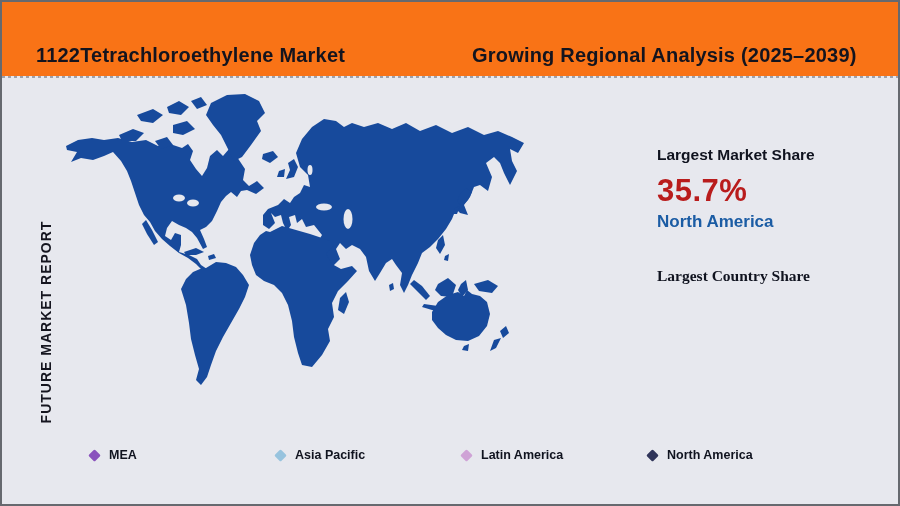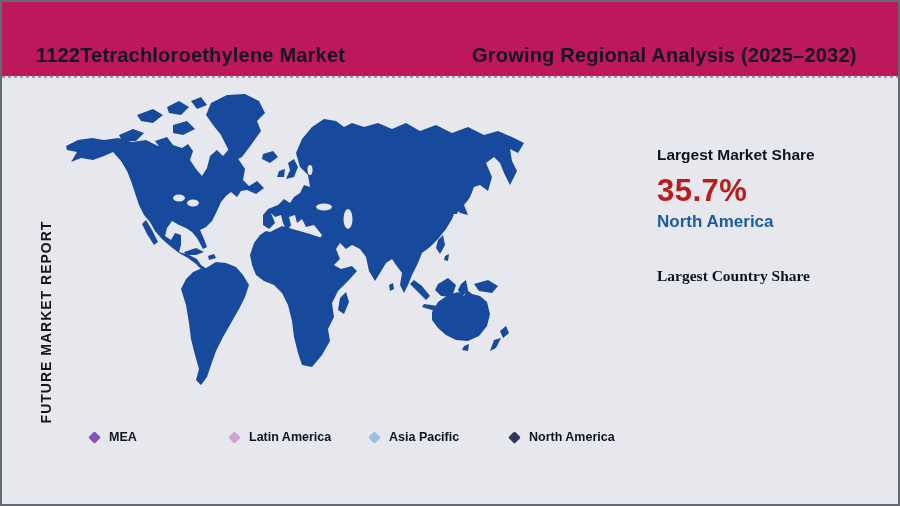--- a/index.html
+++ b/index.html
@@ -1,51 +1,51 @@
 <!DOCTYPE html>
 <html><head>
 <meta charset="utf-8">
 <style>
   html,body{margin:0;padding:0;background:#c9cad0;}
   .frame{
     position:relative;width:900px;height:506px;box-sizing:border-box;
     background:#e7e8ee;border:2px solid #66696f;overflow:hidden;
     font-family:"Liberation Sans",sans-serif;
   }
-  .header{position:absolute;left:0;top:0;width:100%;height:74px;background:#be185d;}
+  .header{position:absolute;left:0;top:0;width:100%;height:74px;background:#f97316;}
   .divider{position:absolute;left:0;top:74px;width:100%;height:2px;
     background:repeating-linear-gradient(to right,#9fa0a9 0 3px,transparent 3px 6px);}
   .title{position:absolute;font-weight:800;font-size:20px;color:#14141e;letter-spacing:.2px;white-space:nowrap;}
   .title-left{left:34px;top:42px;}
   .title-right{left:470px;top:42px;}
   .side-label{
     position:absolute;left:44px;top:320px;transform:translate(-50%,-50%) rotate(-90deg);
     font-weight:800;font-size:14px;letter-spacing:1px;color:#15151f;white-space:nowrap;
   }
   .map-svg{position:absolute;left:58px;top:86px;width:548px;height:312px;}
   .stats{position:absolute;left:643px;top:0;width:250px;}
   .stat{position:absolute;left:12px;width:250px;}
   .stat-1{top:144px;}
   .stat-2{top:265px;font-family:Liberation Serif, serif;}
   .stat-label{font-weight:800;font-size:15.5px;color:#10131f;white-space:nowrap;}
   .stat-value{font-weight:800;font-size:31px;color:#b91c1c;margin-top:9px;letter-spacing:.5px;}
   .stat-region{font-weight:800;font-size:17px;margin-top:3px;white-space:nowrap;}
-  .legend{position:absolute;left:88px;top:428px;display:flex;}
+  .legend{position:absolute;left:88px;top:446px;display:flex;gap:46px;}
   .legend-item{width:140px;display:flex;align-items:center;}
   .legend-marker{width:9px;height:9px;transform:rotate(45deg);border-radius:1.5px;flex:0 0 auto;}
   .legend-label{margin-left:10px;font-weight:800;font-size:12.5px;color:#10131f;white-space:nowrap;}
 </style>
 </head>
 <body>
 
 <div class="frame">
 
   <div class="header">
     <div class="title title-left">1122Tetrachloroethylene Market</div>
-    <div class="title title-right">Growing Regional Analysis (2025–2032)</div>
+    <div class="title title-right">Growing Regional Analysis (2025–2039)</div>
   </div>
   <div class="divider"></div>
 
   <div class="side-label">FUTURE MARKET REPORT</div>
 
   <svg class="map-svg" viewBox="0 0 548 312" aria-hidden="true">
     <g fill="#174a9c" style="fill: rgb(23, 74, 156);">
 
       <path d="M6,58 L18,52 L32,50 L44,52 L58,50 L72,54 L86,52 L98,58 L110,56 L122,60 L128,56 L133,63 L130,72 L136,81 L142,88 L147,80 L150,68 L157,62 L163,68 L169,61 L177,69 L185,81 L183,92 L189,98 L197,93 L204,100 L196,106 L187,102 L181,103 L177,109 L171,104 L166,108 L161,114 L157,123 L152,133 L146,139 L140,142 L144,151 L147,159 L143,161 L137,150 L132,144 L126,140 L119,137 L112,133 L107,140 L105,148 L111,152 L115,145 L121,147 L121,157 L119,164 L129,167 L137,171 L141,177 L147,181 L143,183 L136,176 L128,170 L119,165 L110,158 L102,151 L95,143 L90,134 L84,127 L79,117 L75,105 L71,93 L67,83 L61,73 L53,64 L44,68 L33,72 L21,70 L11,74 L17,64 L7,62 Z"></path>
       <path d="M86,132 L92,142 L98,154 L94,157 L87,146 L82,136 Z"></path>
@@ -95,26 +95,26 @@
       <div class="stat-label">Largest Country Share</div>
     </div>
   </div>
 
   <div class="legend">
     <div class="legend-item">
       <span class="legend-marker" style="background: rgb(138, 82, 189);"></span>
       <span class="legend-label">MEA</span>
     </div>
     <div class="legend-item">
+      <span class="legend-marker" style="background: rgb(151, 195, 222);"></span>
+      <span class="legend-label">Asia Pacific</span>
+    </div>
+    <div class="legend-item">
       <span class="legend-marker" style="background: rgb(207, 163, 214);"></span>
       <span class="legend-label">Latin America</span>
-    </div>
-    <div class="legend-item">
-      <span class="legend-marker" style="background: rgb(151, 195, 222);"></span>
-      <span class="legend-label">Asia Pacific</span>
     </div>
     <div class="legend-item">
       <span class="legend-marker" style="background: rgb(48, 53, 90);"></span>
       <span class="legend-label">North America</span>
     </div>
   </div>
 
 </div>
 
 </body></html>

